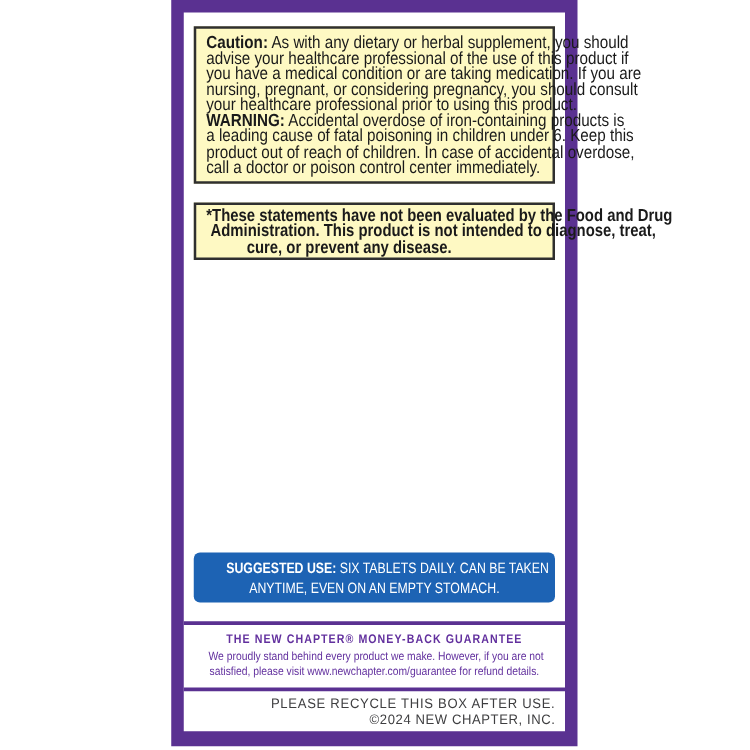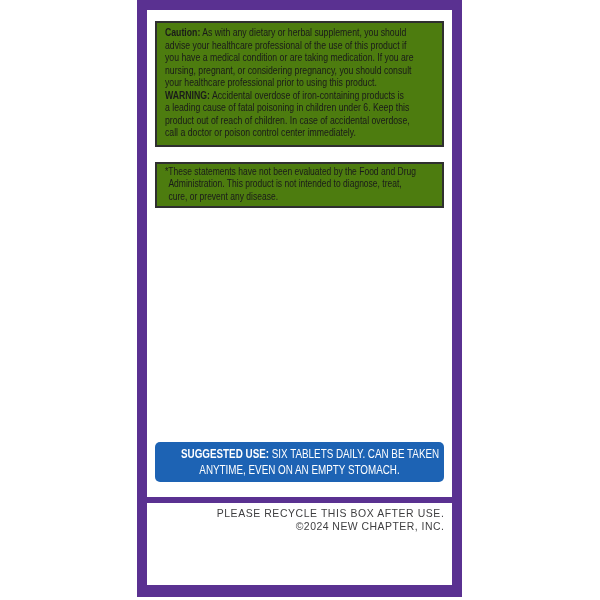--- a/index.html
+++ b/index.html
@@ -28,35 +28,36 @@
     flex-direction: column;
   }
   .section-main {
     height: 487px;
     padding: 11px 8px 15px 8px;
     display: flex;
     flex-direction: column;
   }
   .txt-box {
     border: 2px solid var(--box-border);
-    background: #4d7c0f;
+    background: #fef9c3;
     color: var(--body-text);
-    font-size: 10px;
+    font-size: 14px;
     line-height: 12.5px;
     padding: 4px 8px 5px 8px;
   }
   .tline {
     white-space: nowrap;
     transform: scaleX(0.87);
     transform-origin: 0 50%;
   }
   .fda-box {
     margin-top: 15px;
-    font-weight: normal;
+    font-weight: bold;
     padding: 2px 12px 3px 8px;
+    text-align: center;
   }
   .fda-box .tline { transform: scaleX(0.85); }
   .fda-box .cont { padding-left: 4px; }
   .banner {
     margin-top: auto;
     height: 40px;
     border-radius: 5px;
     background: var(--banner-blue);
     color: #ffffff;
     display: flex;
@@ -146,20 +147,25 @@
 
     <div class="banner">
       <div class="bline"><b>SUGGESTED USE:</b> <span>SIX TABLETS DAILY. CAN BE TAKEN</span></div>
       <div class="bline">ANYTIME, EVEN ON AN EMPTY STOMACH.</div>
     </div>
 
   </div>
 
   <div class="divider"></div>
 
+  <div class="section-guarantee">
+    <div class="g-title">THE NEW CHAPTER® MONEY-BACK GUARANTEE</div>
+    <div class="g-line">We proudly stand behind every product we make. However, if you are not</div>
+    <div class="g-line">satisfied, please visit www.newchapter.com/guarantee for refund details.</div>
+  </div>
 
   <div class="divider"></div>
 
   <div class="section-recycle">
     <div class="r-line1">PLEASE RECYCLE THIS BOX AFTER USE.</div>
     <div class="r-line2">©2024 NEW CHAPTER, INC.</div>
   </div>
 
 </div>
 

